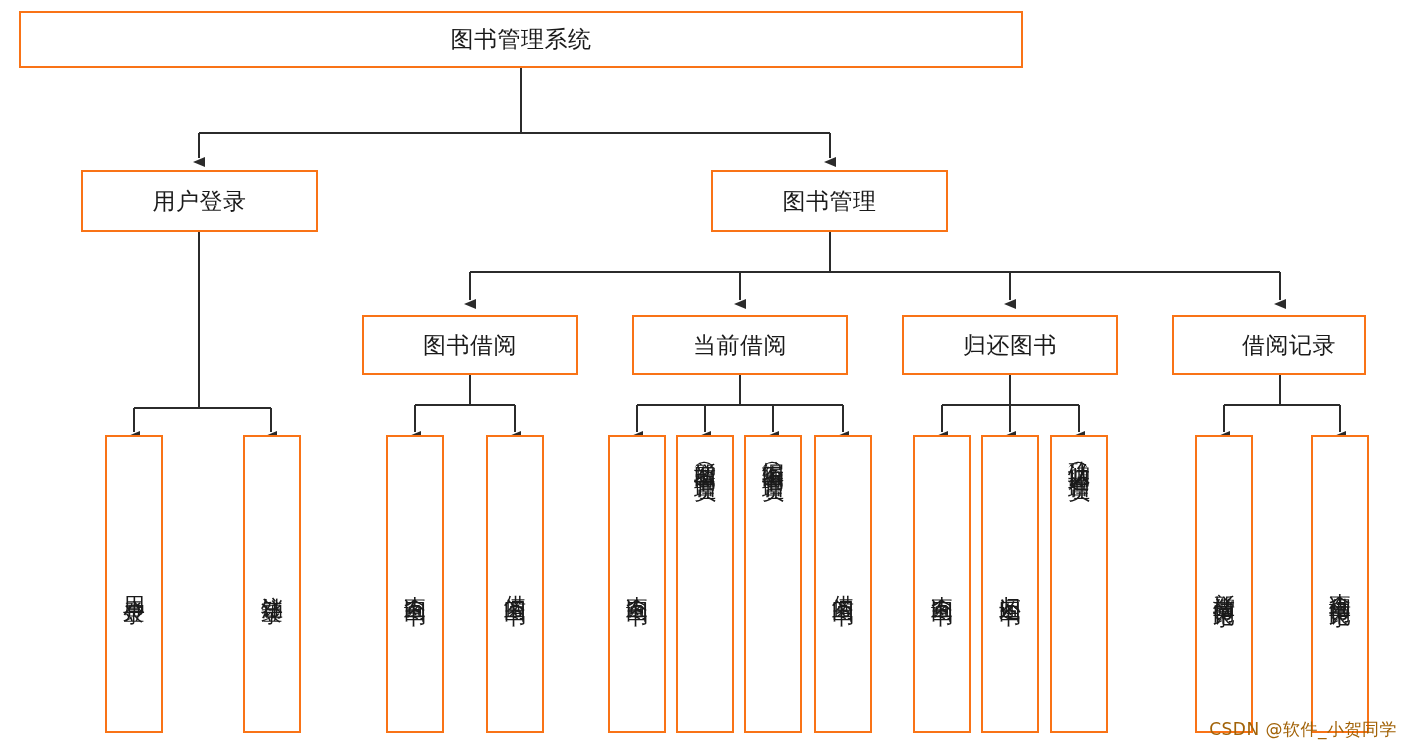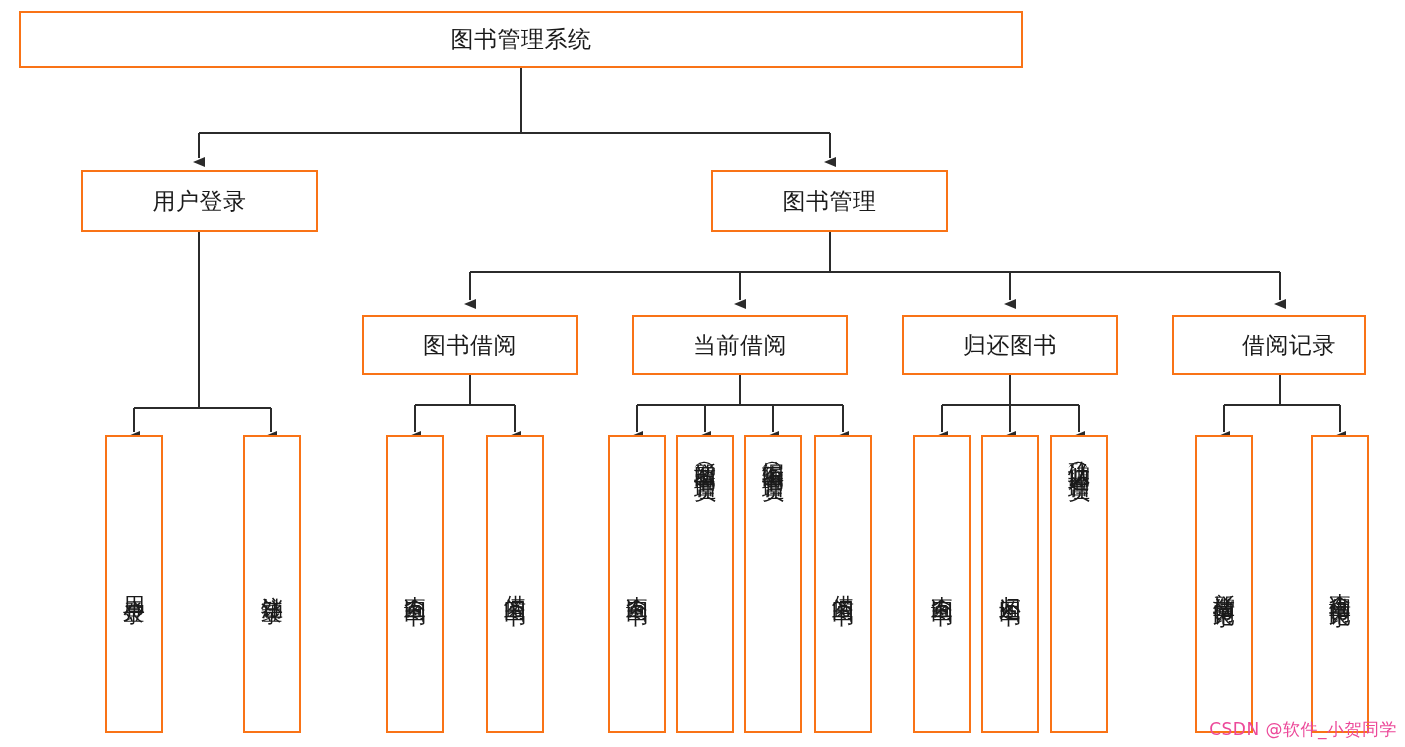--- a/index.html
+++ b/index.html
@@ -63,21 +63,21 @@
   }
   .node.vertical.v-center {
     align-items: center;
     padding-top: 0;
   }
   #watermark {
     position: absolute;
     right: 8px;
     bottom: 6px;
     font-size: 17px;
-    color: #ec4899;
+    color: #a16207;
     letter-spacing: 0.5px;
     z-index: 5;
     white-space: nowrap;
   }
 </style>
 </head>
 <body>
 
 <div id="diagram-root">
 

